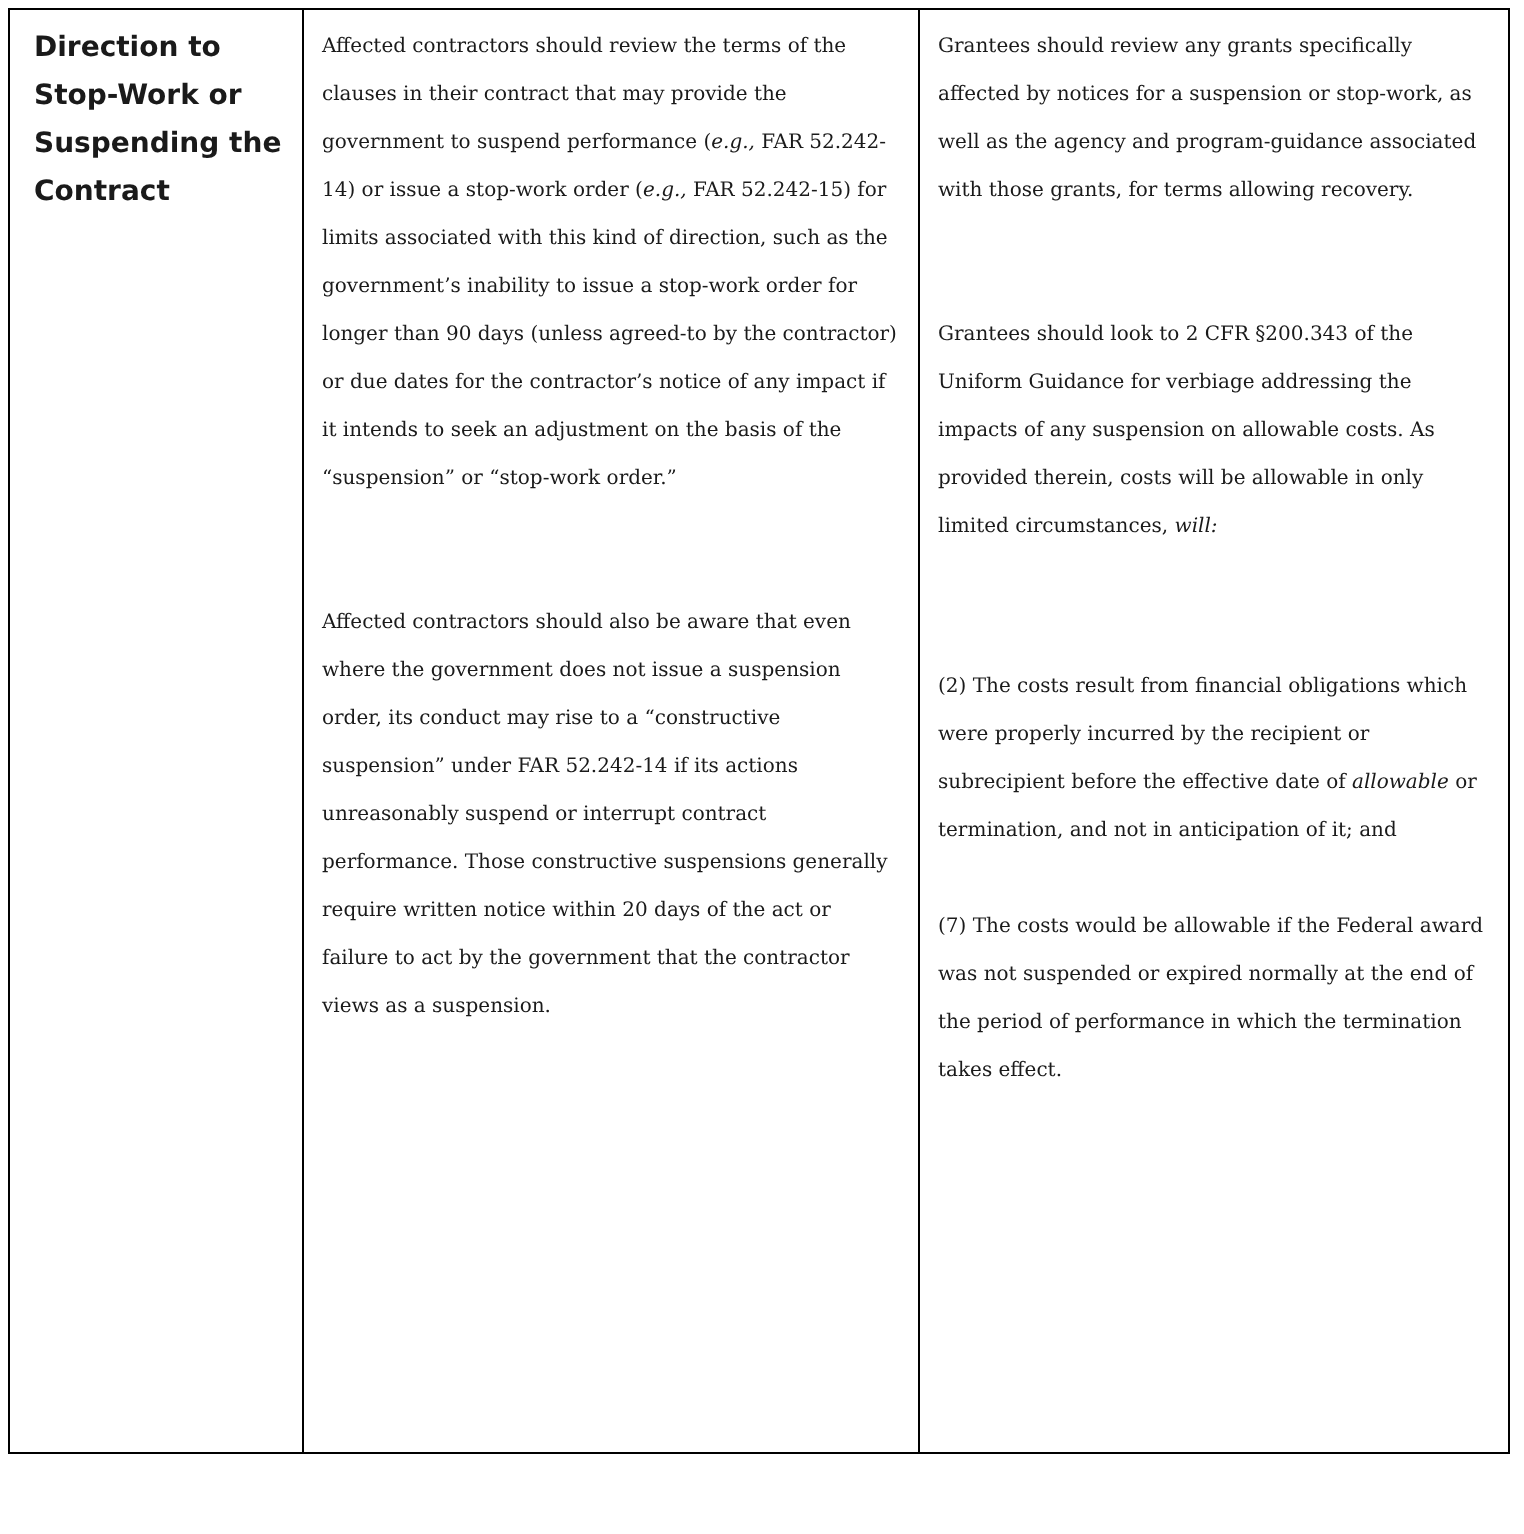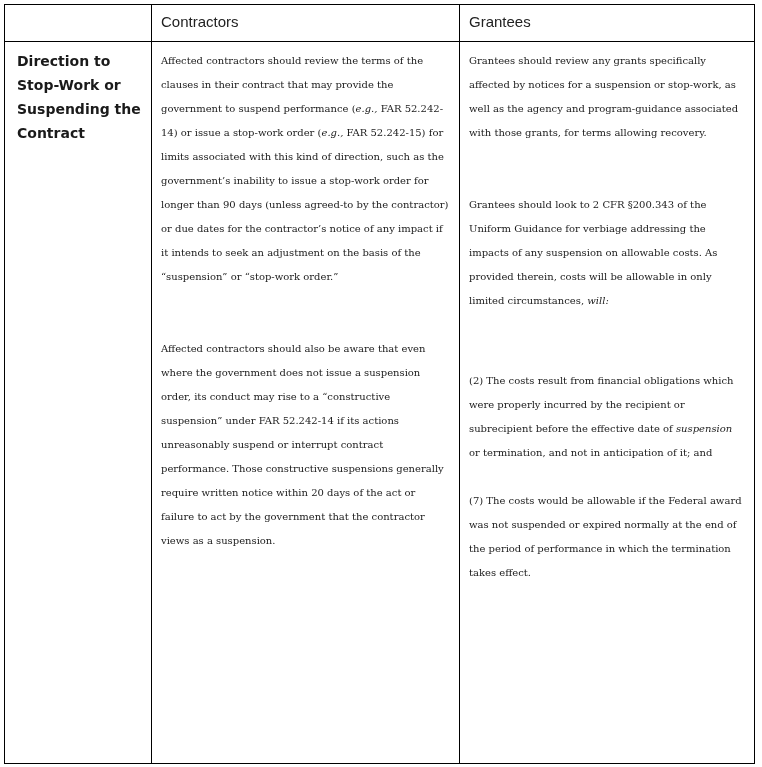--- a/index.html
+++ b/index.html
@@ -53,36 +53,31 @@
 </head>
 <body>
 
 <table class="doc">
   <colgroup>
       <col class="c1">
       <col class="c2">
       <col class="c3">
     </colgroup>
   <tbody>
-      <tr>
-    <th></th>
-    <th>Contractors</th>
-    <th>Grantees</th>
-  </tr>
   <tr>
     <td class="rowhead">Direction to Stop-Work or Suspending the Contract</td>
     <td class="cell">
       <p><span>Affected contractors should review the terms of the clauses in their contract that may provide the government to suspend performance (</span><em>e.g.,</em><span> FAR 52.242-14) or issue a stop-work order (</span><em>e.g.,</em><span> FAR 52.242-15) for limits associated with this kind of direction, such as the government’s inability to issue a stop-work order for longer than 90 days (unless agreed-to by the contractor) or due dates for the contractor’s notice of any impact if it intends to seek an adjustment on the basis of the “suspension” or “stop-work order.”</span></p>
       <div class="gap-a"></div>
       <p>Affected contractors should also be aware that even where the government does not issue a suspension order, its conduct may rise to a “constructive suspension”  under FAR  52.242-14 if its actions unreasonably suspend or interrupt  contract performance. Those constructive suspensions generally require written notice within 20 days of the act or failure to act by the government that the contractor views as a suspension.</p>
     </td>
     <td class="cell">
       <p>Grantees should review any grants specifically affected by notices for a suspension or stop-work, as well as the agency and program-guidance associated with those grants, for terms allowing recovery.</p>
       <div class="gap-a"></div>
       <p><span>Grantees should look to 2 CFR §200.343 of the Uniform Guidance  for verbiage addressing the impacts of any suspension on allowable costs. As provided therein, costs will be allowable in only limited circumstances, </span><em>will:</em></p>
       <div class="gap-b"></div>
-      <p><span>(2)  The costs result from financial obligations which were properly incurred by the recipient or subrecipient before the effective date of </span><em>suspension</em><span> or termination, and not in anticipation of it; and</span></p>
+      <p><span>(2)  The costs result from financial obligations which were properly incurred by the recipient or subrecipient before the effective date of </span><em>allowable</em><span> or termination, and not in anticipation of it; and</span></p>
       <div class="gap-c"></div>
       <p>(7)  The costs would be allowable if the Federal award was not suspended or expired normally at the end of the period of performance in which the termination takes effect.</p>
     </td>
   </tr>
 </tbody>
   </table>
 
 </body></html>

